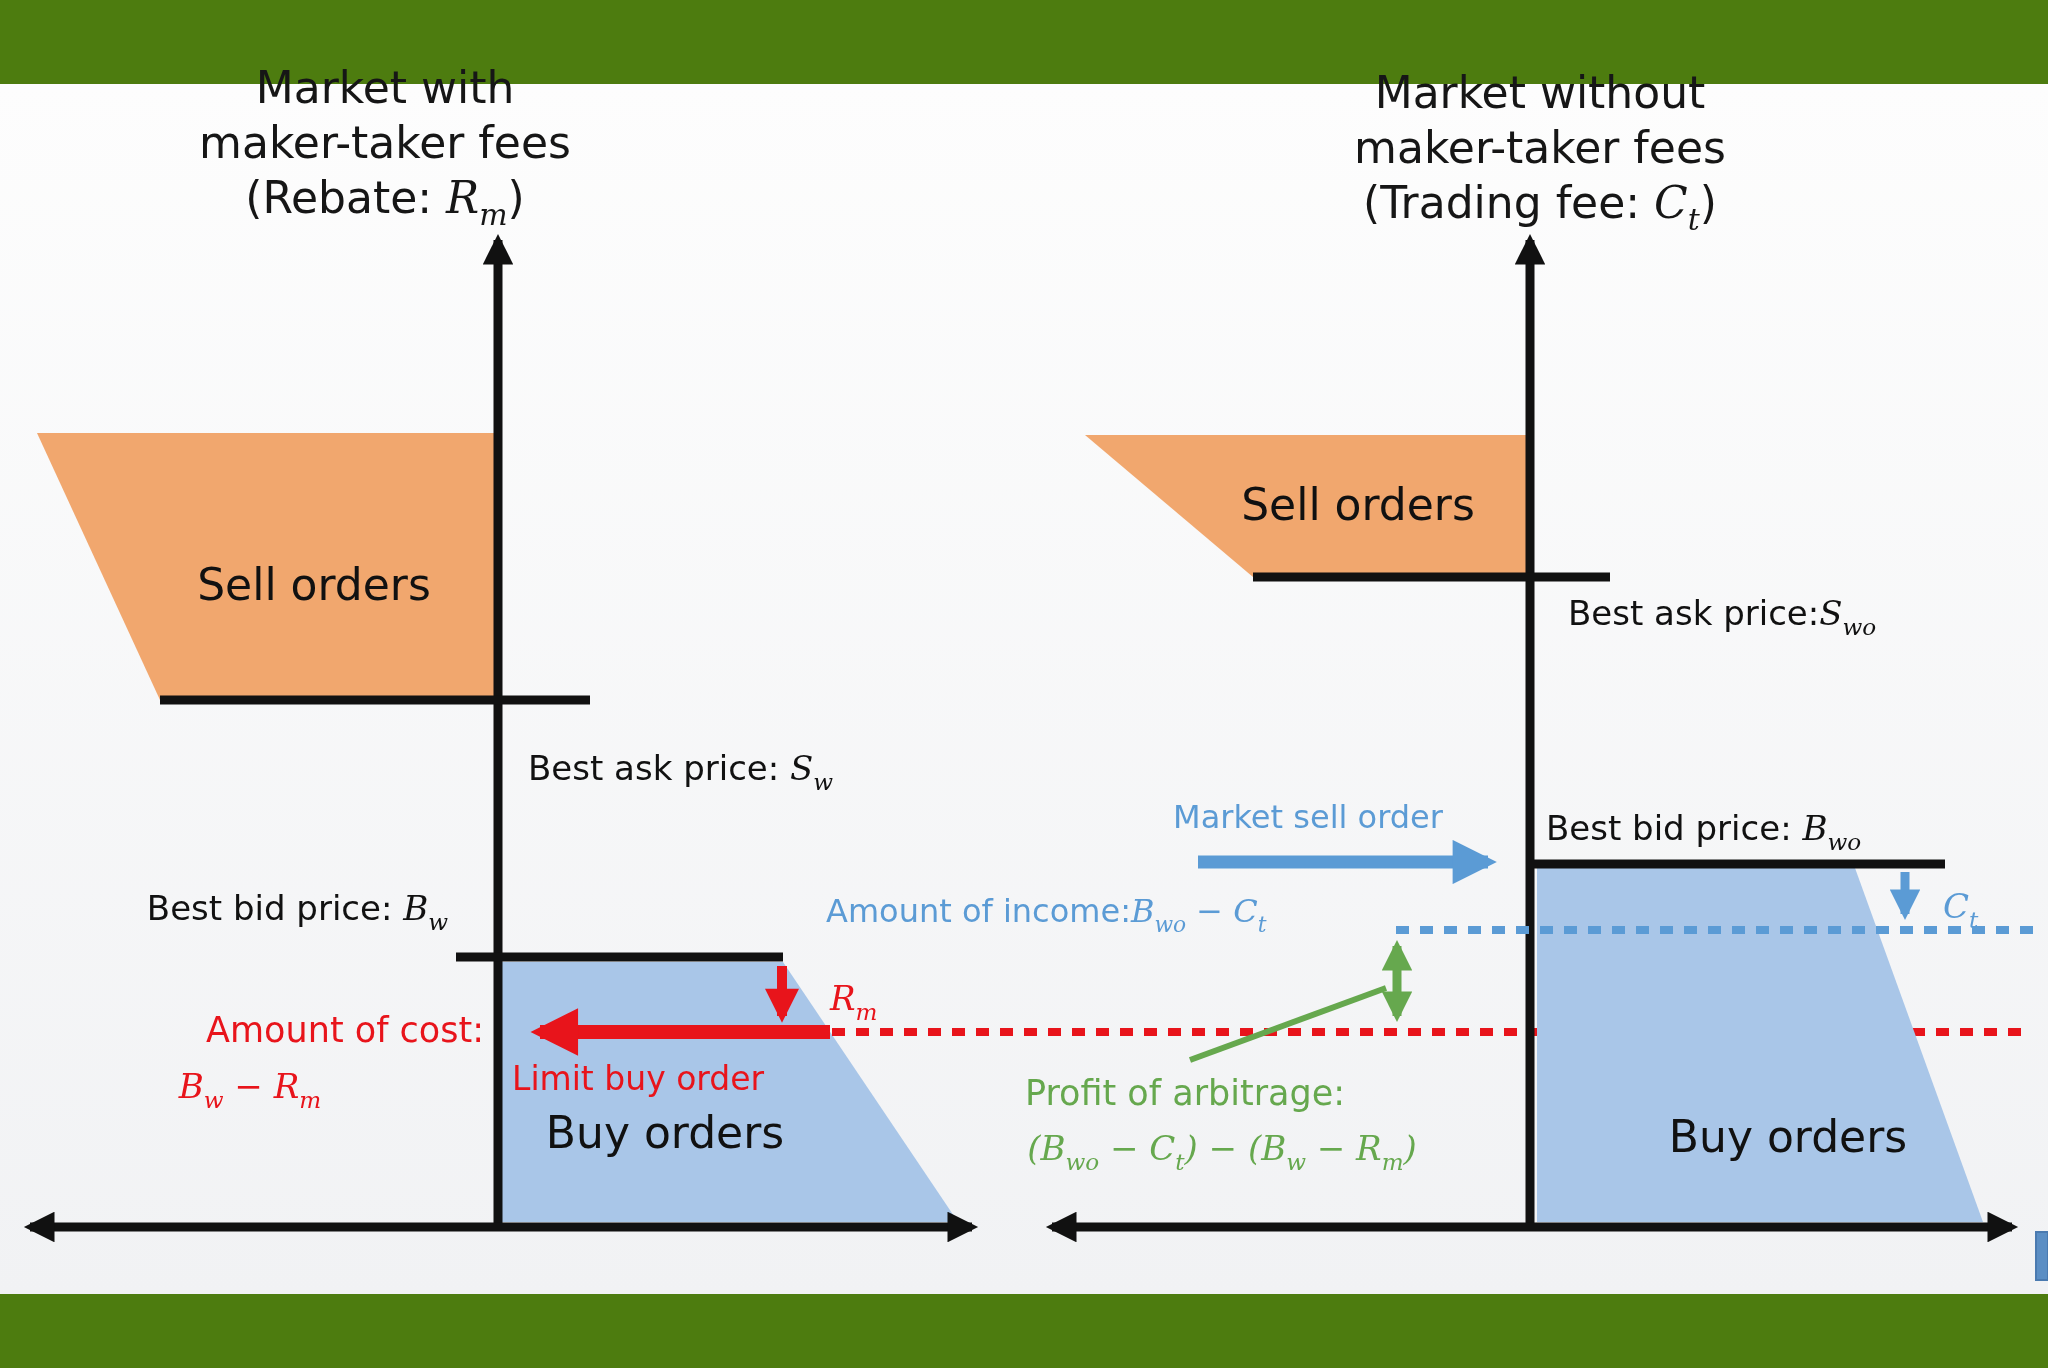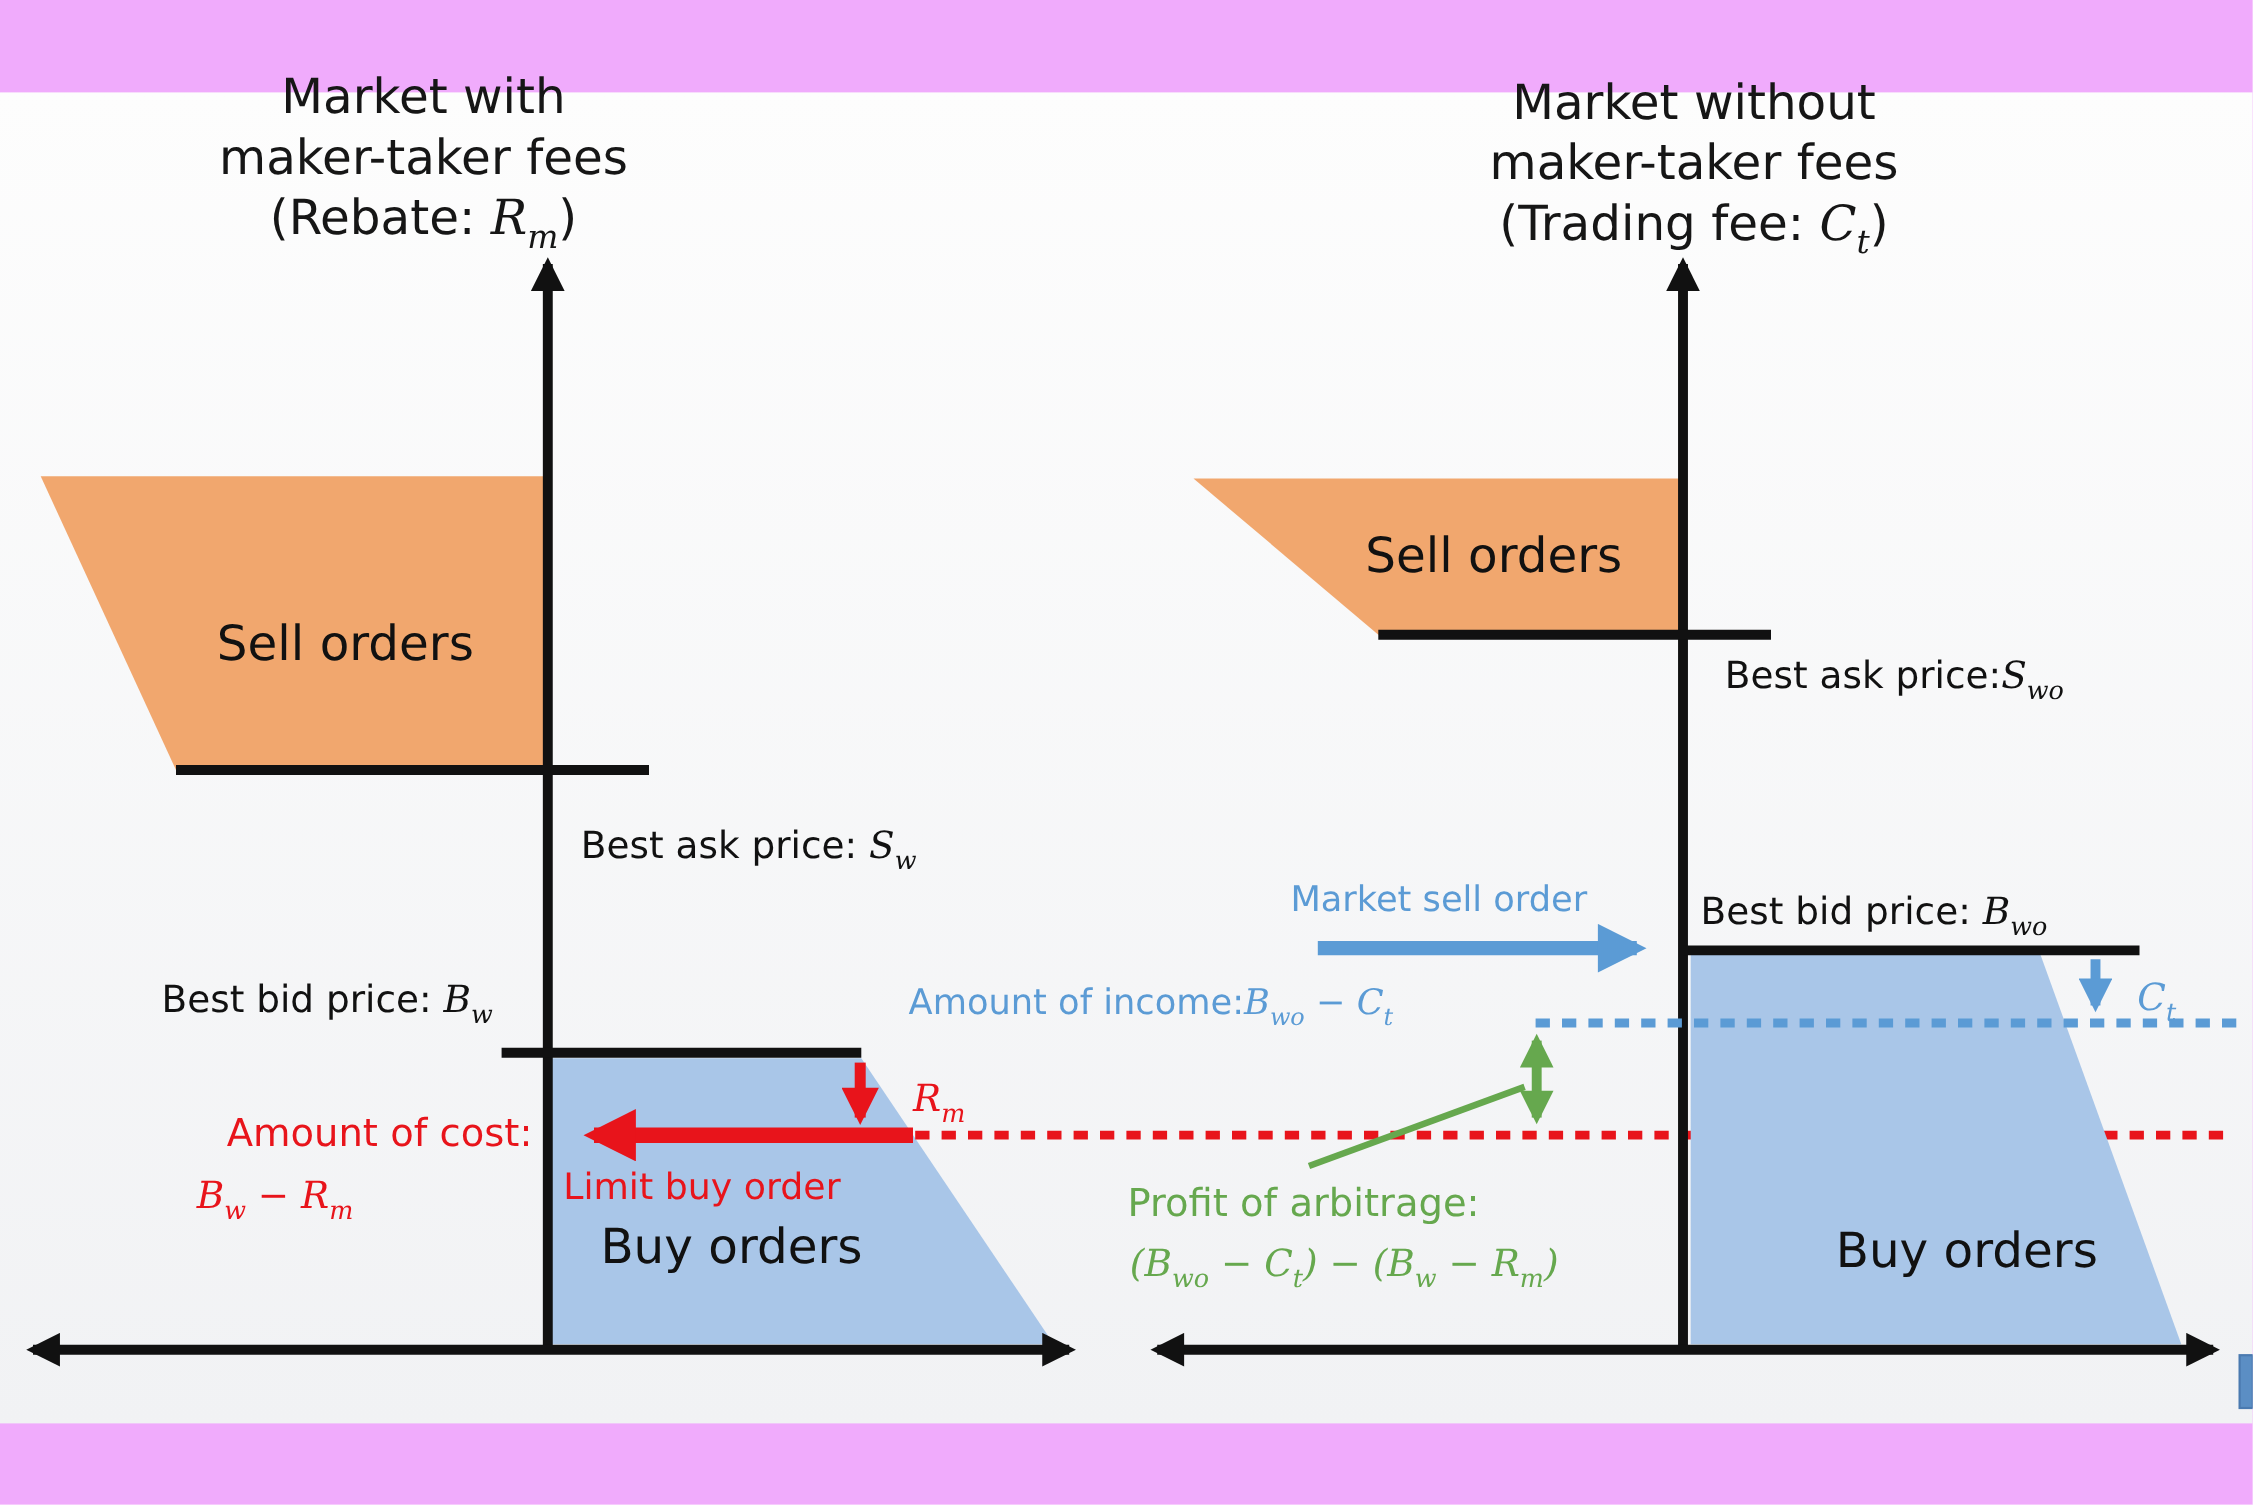--- a/index.html
+++ b/index.html
@@ -1,16 +1,16 @@
 <!DOCTYPE html>
 <html><head>
 <meta charset="utf-8">
 <style>
   html,body{margin:0;padding:0;background:#ffffff;}
-  .stage{position:relative;width:2048px;height:1368px;background:#f0abfc;overflow:hidden;text-decoration:underline;}
+  .stage{position:relative;width:2048px;height:1368px;background:#4d7c0f;overflow:hidden;text-decoration:underline;}
   svg{position:absolute;left:0;top:0;}
   text{font-family:"DejaVu Sans","Liberation Sans",sans-serif;}
   .t-title{font-size:44px;fill:#161616;}
   .t-order{font-size:44px;fill:#111111;}
   .t-lbl{font-size:34px;fill:#111111;}
   .t-red{fill:#e8141b;}
   .t-blue{fill:#5b9bd5;}
   .t-green{fill:#66a84e;}
   .fs33{font-size:33px;}
   .fs32{font-size:32px;}

